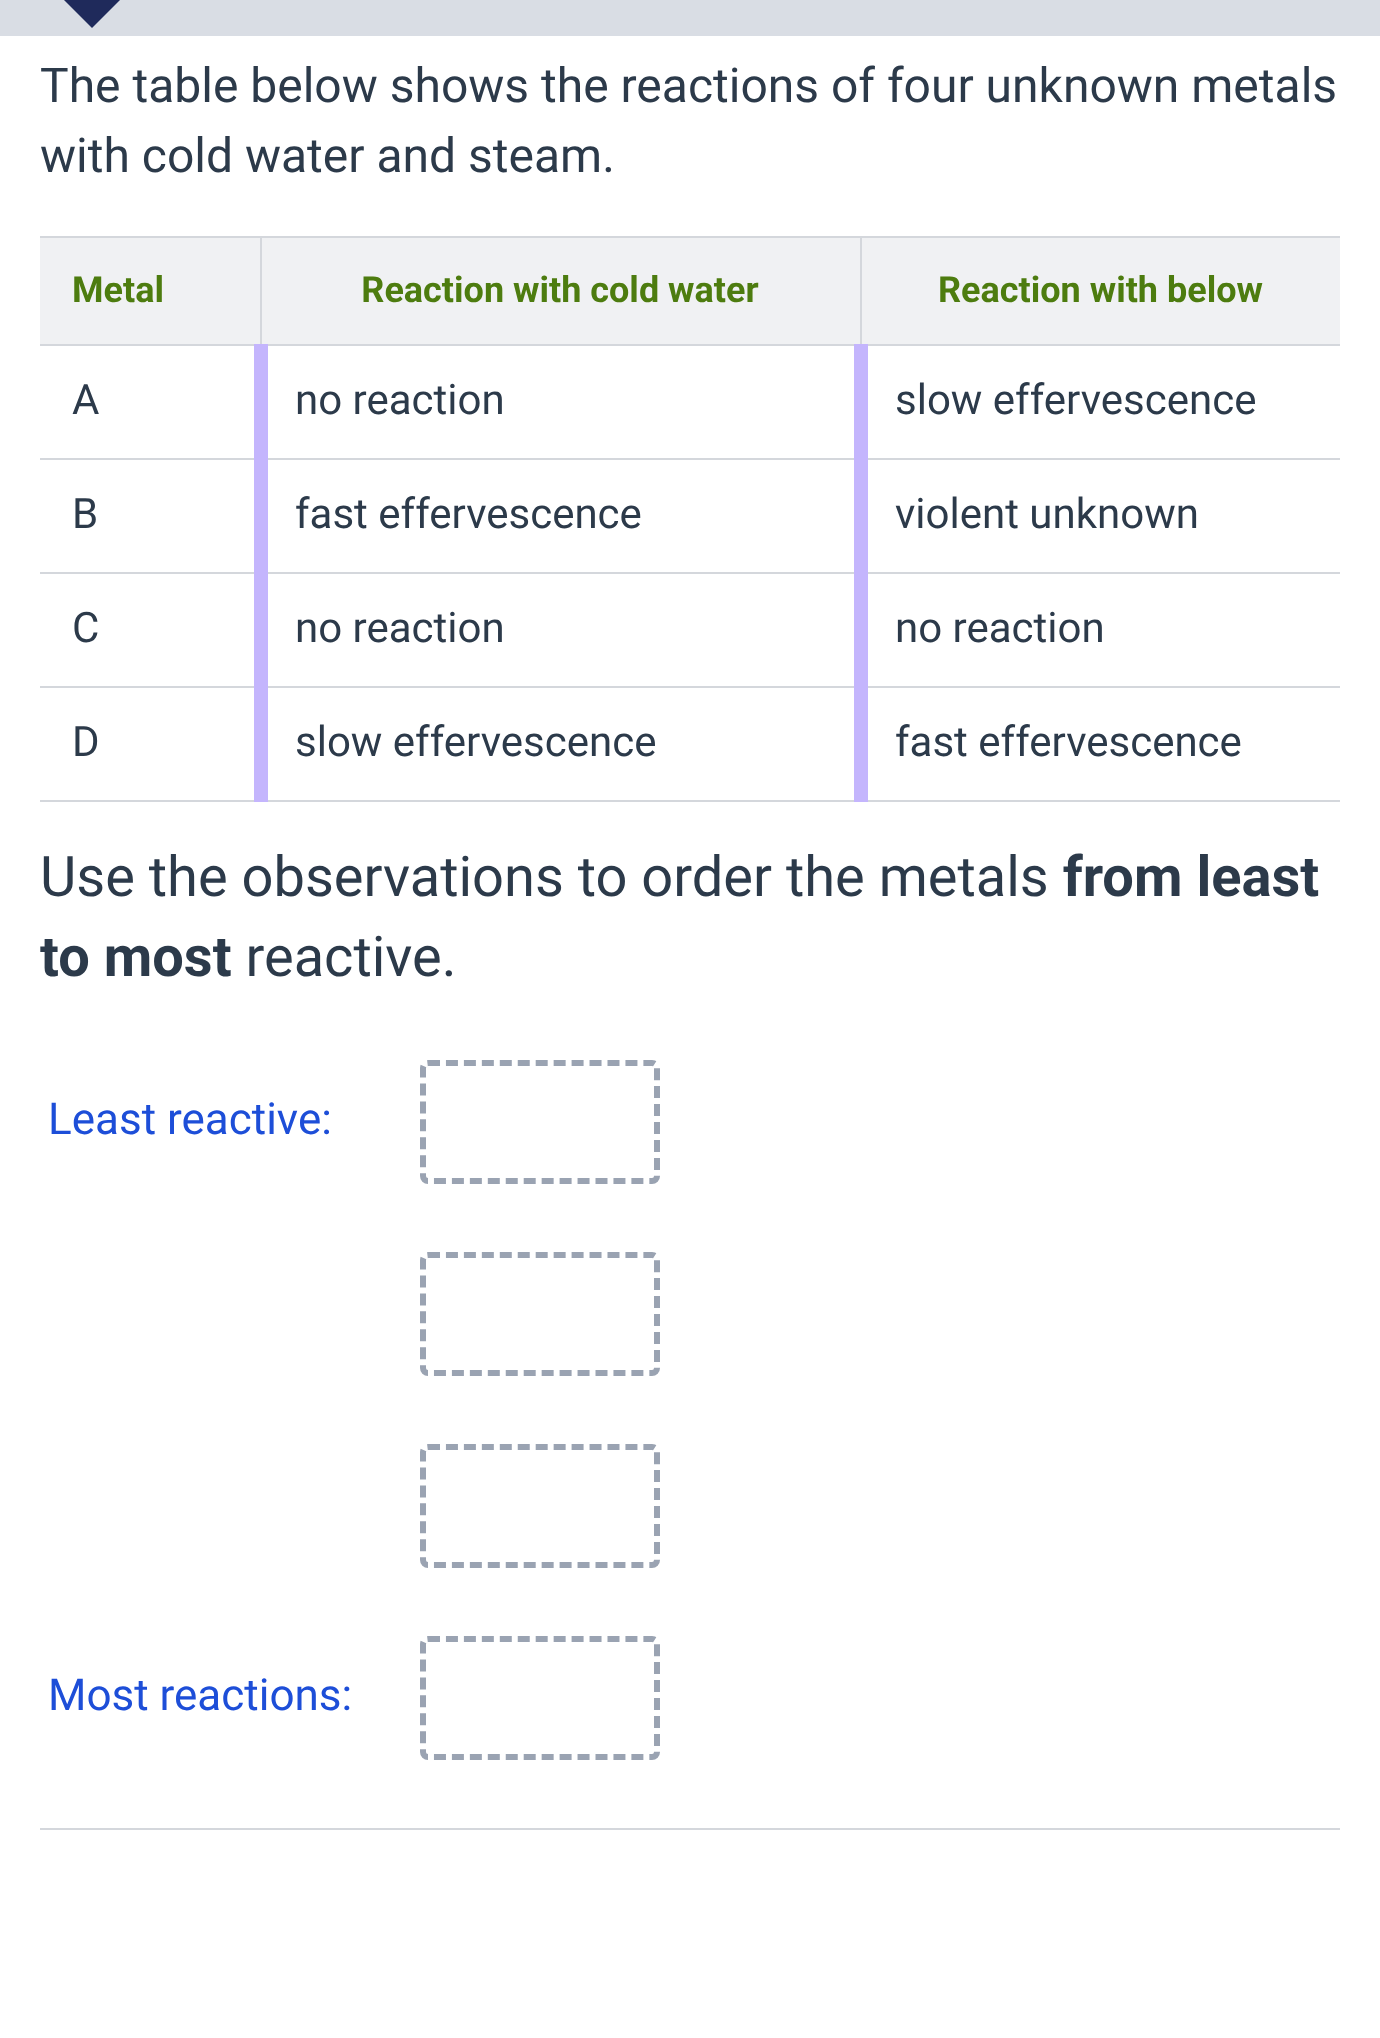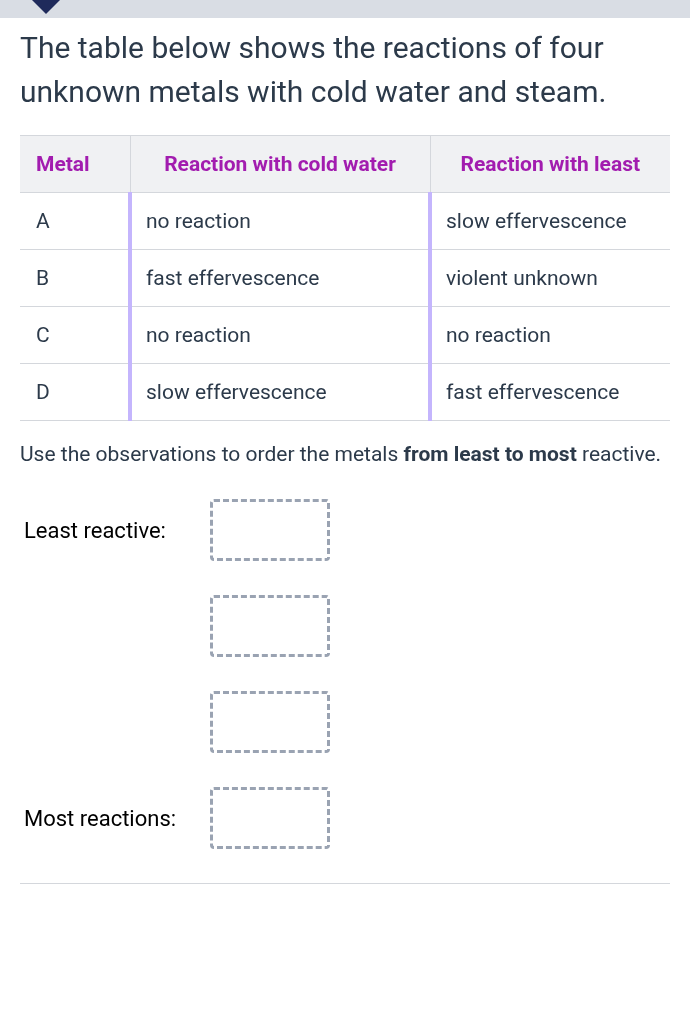--- a/index.html
+++ b/index.html
@@ -18,72 +18,72 @@
     position: absolute;
     left: 32px;
     top: 0;
     width: 0; height: 0;
     border-left: 14px solid transparent;
     border-right: 14px solid transparent;
     border-top: 14px solid #1f2a5b;
   }
   .content { padding: 8px 20px 40px 20px; }
   .intro {
-    font-size: 30px;
+    font-size: 24px;
     line-height: 1.45;
     color: #2c3a4a;
     margin-bottom: 22px;
   }
   table.data {
     width: 100%;
     border-collapse: collapse;
     margin-bottom: 18px;
   }
   table.data th {
     background: #f0f1f3;
     font-weight: 700;
-    font-size: 21px;
-    color: #a21caf;
+    font-size: 18px;
+    color: #4d7c0f;
     padding: 16px 12px;
     text-align: center;
     border: 1px solid #d4d7dc;
   }
   table.data th:first-child { text-align: left; padding-left: 16px; }
   table.data td {
     font-size: 21px;
     color: #2c3a4a;
     padding: 16px 14px;
     border-top: 1px solid #d4d7dc;
-    border-left: 4px solid #c4b5fd;
+    border-left: 7px solid #c4b5fd;
     border-right: 1px solid #d4d7dc;
     vertical-align: middle;
   }
   table.data td:first-child { padding-left: 16px; }
   table.data tr:last-child td { border-bottom: 1px solid #d4d7dc; }
   table.data td:first-child, table.data th:first-child { border-left: none; }
   table.data td:last-child, table.data th:last-child { border-right: none; }
   .col-metal  { width: 110px; }
   .col-cold   { width: 300px; }
   .col-steam  { width: 240px; }
   .instruction {
-    font-size: 21px;
+    font-size: 28px;
     line-height: 1.45;
     color: #2c3a4a;
     margin-bottom: 30px;
   }
   .instruction b { font-weight: 700; }
   .answers { padding-left: 4px; }
   .ans-row {
     display: flex;
     align-items: center;
     margin-bottom: 34px;
   }
   .ans-label {
     font-size: 22px;
-    color: #000000;
+    color: #1d4ed8;
     width: 180px;
     text-align: left;
   }
   .ans-spacer { width: 180px; }
   .dropzone {
     width: 120px;
     height: 62px;
     border: 3px dashed #9aa3b2;
     border-radius: 4px;
     margin-left: 6px;
@@ -108,21 +108,21 @@
   <table class="data">
     <colgroup>
       <col class="col-metal">
         <col class="col-cold">
         <col class="col-steam">
     </colgroup>
     <thead>
       <tr>
         <th>Metal</th>
         <th>Reaction with cold water</th>
-        <th>Reaction with least</th>
+        <th>Reaction with below</th>
       </tr>
     </thead>
     <tbody>
       <tr>
         <td>A</td>
         <td>no reaction</td>
         <td>slow effervescence</td>
       </tr>
       <tr>
         <td>B</td>

